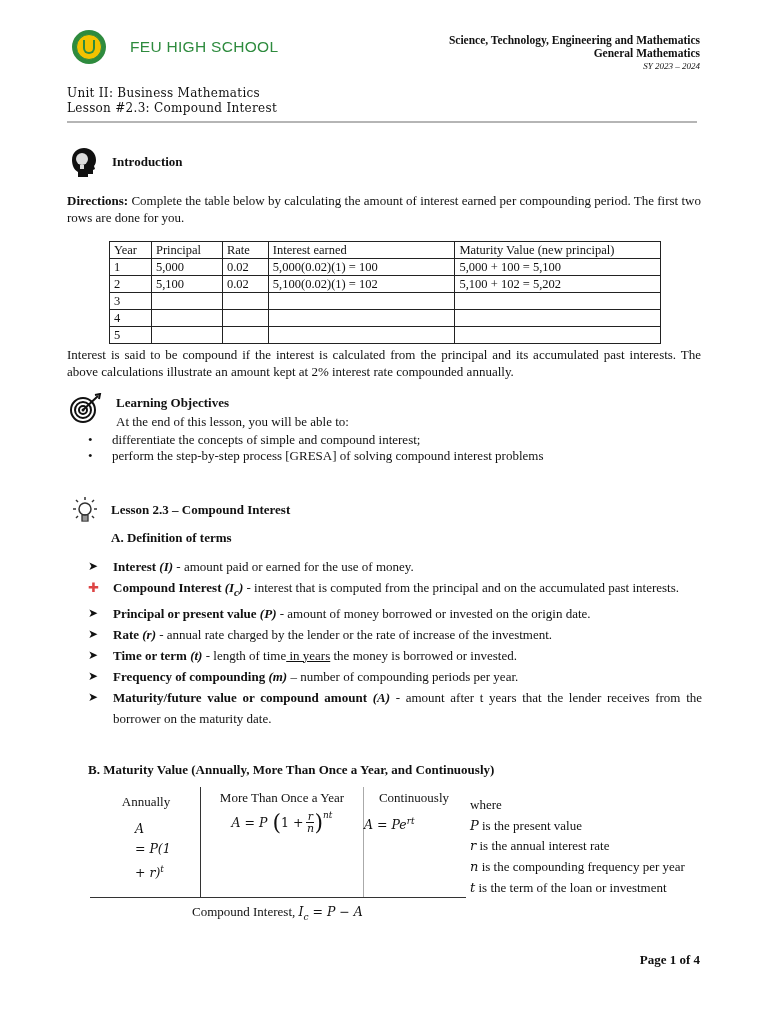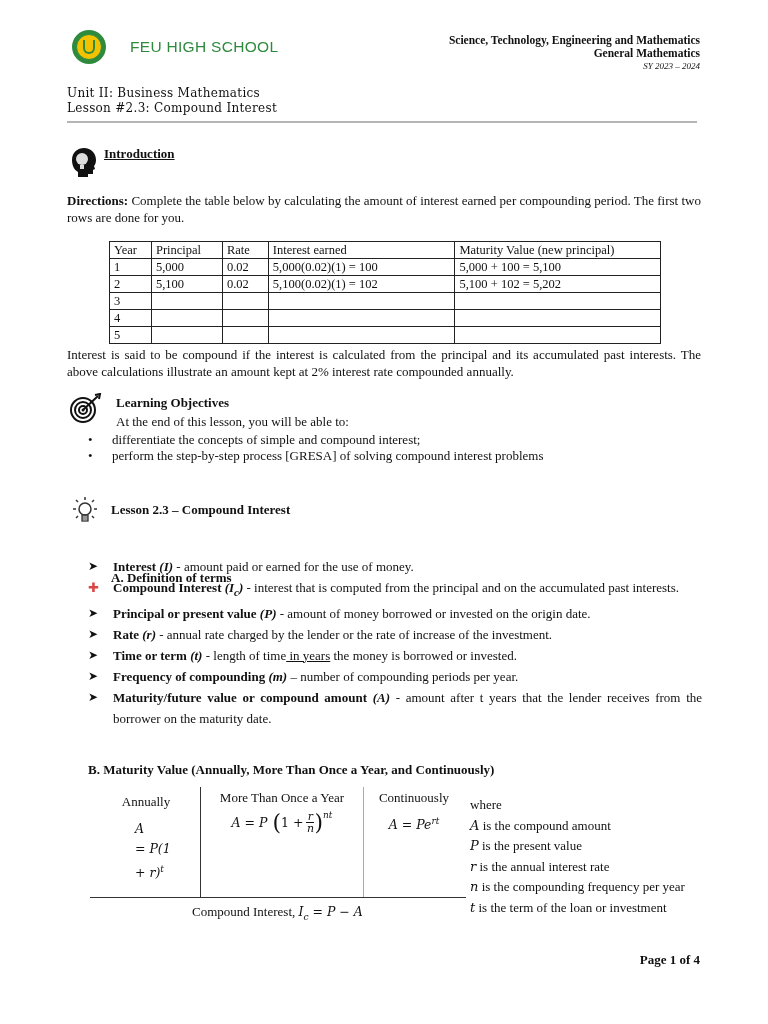--- a/index.html
+++ b/index.html
@@ -64,21 +64,21 @@
   <div class="l2">General Mathematics</div>
   <div class="l3">SY 2023 – 2024</div>
 </div>
 
 <div class="abs unit">
   <div>Unit II: Business Mathematics</div>
   <div>Lesson #2.3: Compound Interest</div>
 </div>
 <div class="abs hr"></div>
 
-<div class="abs" style="left:66px; top:146px; display:flex; gap:6px;text-decoration:underline;">
+<div class="abs" style="left:66px; top:146px; display:flex; align-items:center; gap:14px;">
   <svg class="sec-icon" viewBox="0 0 32 32">
     <path d="M6 14 C6 6 12 2 18 2 C25 2 30 7 30 14 C30 17 29 19 28 20 L29 23 L27 24 L27 28 L22 28 L22 31 L12 31 L12 26 C8 24 6 19 6 14 Z" fill="#111"></path>
     <circle cx="16" cy="13" r="6" fill="#ddd"></circle>
     <rect x="14" y="19" width="4" height="4" fill="#ddd"></rect>
   </svg>
   <span class="sec-title">Introduction</span>
 </div>
 
 <div class="abs para" style="left:67px; top:192px; width:634px;">
   <b>Directions:</b><span> Complete the table below by calculating the amount of interest earned per compounding period. The first two rows are done for you.</span>
@@ -162,21 +162,21 @@
     <line x1="12" y1="23" x2="18" y2="23" stroke="#333"></line>
   <line x1="15" y1="1" x2="15" y2="4" stroke="#333" stroke-width="1.5"></line>
   <line x1="3" y1="13" x2="6" y2="13" stroke="#333" stroke-width="1.5"></line>
   <line x1="24" y1="13" x2="27" y2="13" stroke="#333" stroke-width="1.5"></line>
   <line x1="6" y1="4" x2="8" y2="6" stroke="#333" stroke-width="1.5"></line>
   <line x1="24" y1="4" x2="22" y2="6" stroke="#333" stroke-width="1.5"></line>
   <line x1="6" y1="22" x2="8" y2="20" stroke="#333" stroke-width="1.5"></line>
   <line x1="24" y1="22" x2="22" y2="20" stroke="#333" stroke-width="1.5"></line>
 </svg>
 <div class="abs sec-title" style="left:111px; top:502px;">Lesson 2.3 – Compound Interest</div>
-<div class="abs sec-title" style="left:111px; top:530px;margin-top:40px;">A. Definition of terms</div>
+<div class="abs sec-title" style="left:111px; top:530px;">A. Definition of terms</div>
 
 <div class="abs defs">
   <div class="def">
     <span class="mk">➤</span>
     <b>Interest</b> <b><i>(I)</i></b><span> - </span><span>amount paid or earned for the use of money.</span>
   </div>
   <div class="def">
     <span class="mk" style="color:#d44; font-size:13px;">✚</span>
     <b>Compound Interest</b> <b><i><span>(I</span><sub>c</sub><span>)</span></i></b><span> - </span><span>interest that is computed from the principal and on the accumulated past interests.</span>
   </div>
@@ -225,33 +225,32 @@
         <span style="border-top:1px solid #111; width:8px;"></span>
         <span>n</span>
       </span>
       <span style="font-size:22px; font-style:normal;">)</span>
       <sup style="font-size:9px; align-self:flex-start;">nt</sup>
     </div>
   </div>
   <div class="abs" style="left:271px; top:0; width:1px; height:110px; background:#aaa;"></div>
   <div class="ft-col" style="left:272px; width:100px;">
     <div class="ft-head" style="margin-top:3px;">Continuously</div>
-    <div class="math" style="text-align:center; margin-top:10px;">
+    <div class="math" style="text-align:left; margin-top:10px;">
       <span>A = Pe</span><sup style="font-size:9px;">rt</sup>
     </div>
   </div>
   <div class="abs" style="left:-2px; top:110px; width:376px; height:1px; background:#333;"></div>
   <div class="abs" style="left:100px; top:117px; font-size:13px;">
     <span>Compound Interest, </span><span class="math"><span>I</span><sub style="font-size:9px;">c</sub><span> = P − A</span></span>
   </div>
 </div>
 
 <div class="abs where" style="width:230px;">
   <div>where</div>
-  <div><span class="v">A</span><span> is the compound amount</span></div>
   <div><span class="v">P</span><span> is the present value</span></div>
   <div><span class="v">r</span><span> is the annual interest rate</span></div>
   <div style="line-height:14px; margin:3px 0 4px;"><span class="v">n</span><span> is the compounding frequency per year</span></div>
   <div><span class="v">t</span><span> is the term of the loan or investment</span></div>
 </div>
 
 <div class="abs page-no">
   <span>Page </span><span>1</span><span> of </span><span>4</span>
 </div>
 

